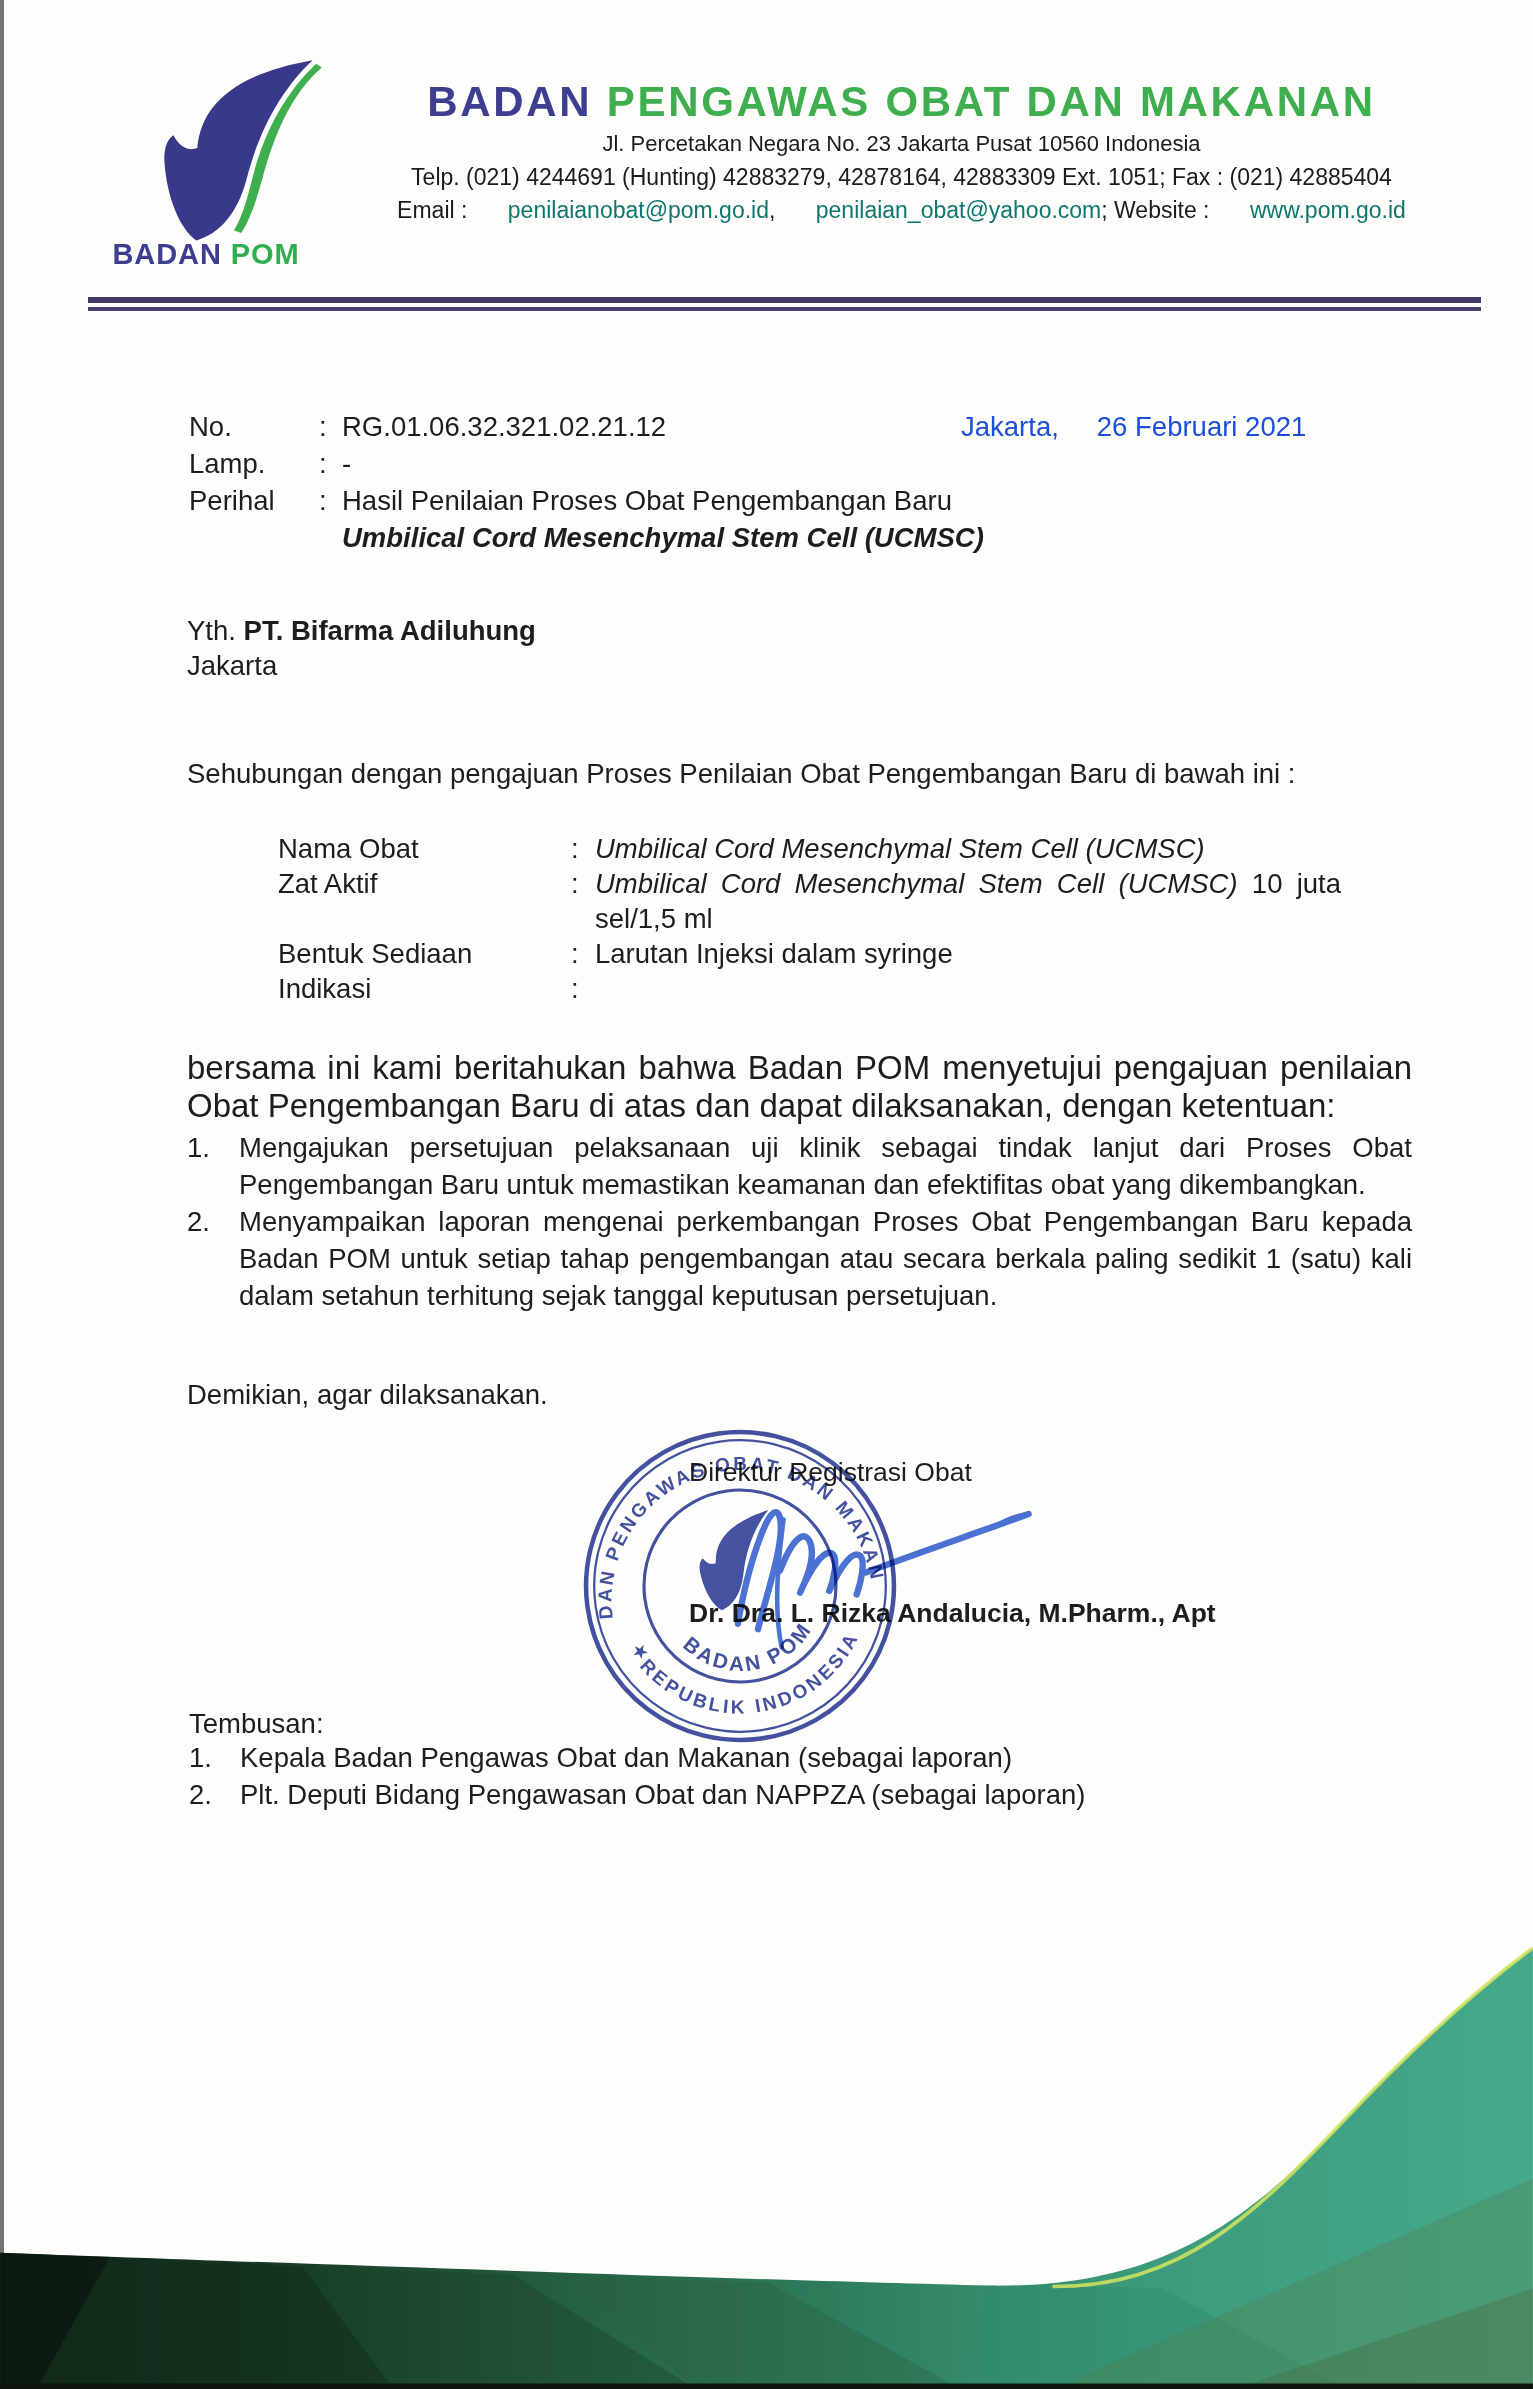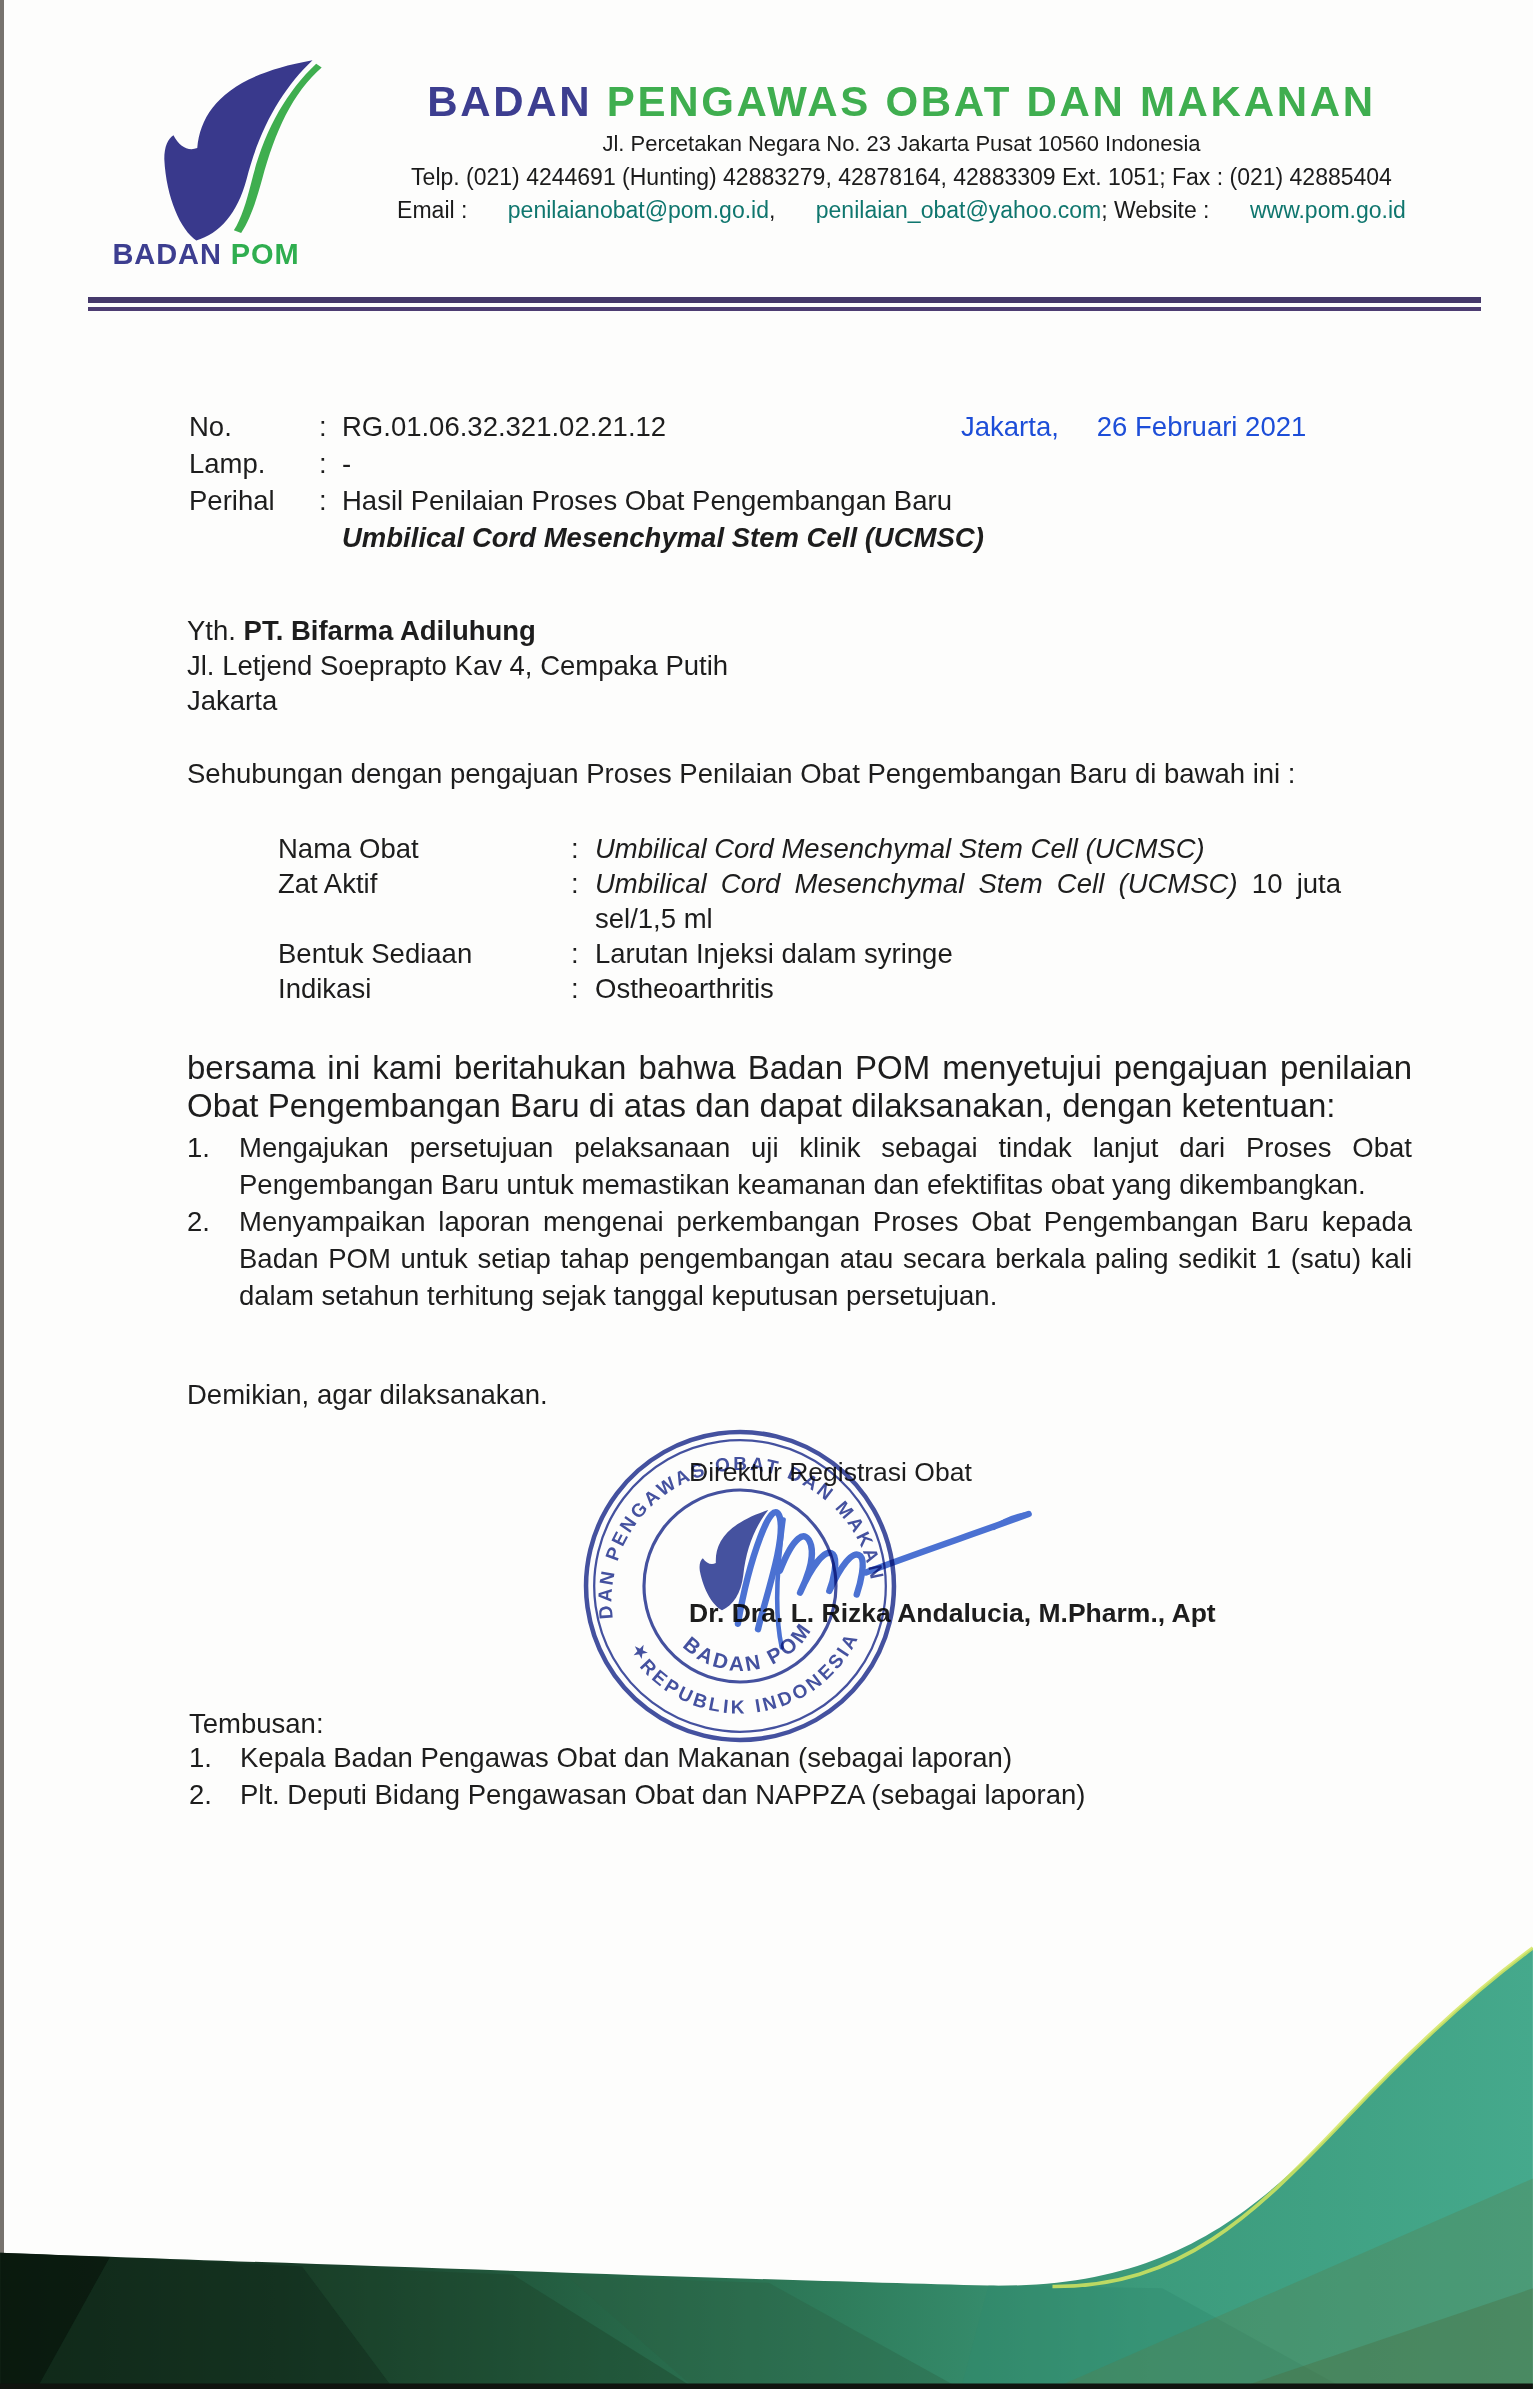--- a/index.html
+++ b/index.html
@@ -116,21 +116,20 @@
     </div>
     <div class="meta-subject">Umbilical Cord Mesenchymal Stem Cell (UCMSC)</div>
   </div>
 
   <div class="abs dateline">
     <span>Jakarta,</span><span class="date-val">26 Februari 2021</span>
   </div>
 
   <div class="abs recipient">
     <div><span>Yth. </span><b>PT. Bifarma Adiluhung</b></div>
-    <div>Jl. Letjend Soeprapto Kav 4, Cempaka Putih</div>
     <div>Jakarta</div>
   </div>
 
   <div class="abs opening">Sehubungan dengan pengajuan Proses Penilaian Obat Pengembangan Baru di bawah ini :</div>
 
   <div class="abs details">
     <div class="d-row">
       <span class="d-label">Nama Obat</span>
       <span class="d-colon">:</span>
       <span class="d-value"><span class="it">Umbilical Cord Mesenchymal Stem Cell (UCMSC)</span><span></span></span>
@@ -141,21 +140,20 @@
       <span class="d-value"><span class="it">Umbilical Cord Mesenchymal Stem Cell (UCMSC)</span><span> 10 juta sel/1,5 ml</span></span>
     </div>
     <div class="d-row">
       <span class="d-label">Bentuk Sediaan</span>
       <span class="d-colon">:</span>
       <span class="d-value"><span class="it"></span><span>Larutan Injeksi dalam syringe</span></span>
     </div>
     <div class="d-row">
       <span class="d-label">Indikasi</span>
       <span class="d-colon">:</span>
-      <span class="d-value"><span class="it"></span><span>Ostheoarthritis</span></span>
     </div>
   </div>
 
   <div class="abs para">bersama ini kami beritahukan bahwa Badan POM menyetujui pengajuan penilaian Obat Pengembangan Baru di atas dan dapat dilaksanakan, dengan ketentuan:</div>
 
   <div class="abs conds">
     <div class="cond">
       <span class="cond-num">1.</span>
       <span class="cond-text">Mengajukan persetujuan pelaksanaan uji klinik sebagai tindak lanjut dari Proses Obat Pengembangan Baru untuk memastikan keamanan dan efektifitas obat yang dikembangkan.</span>
     </div>

